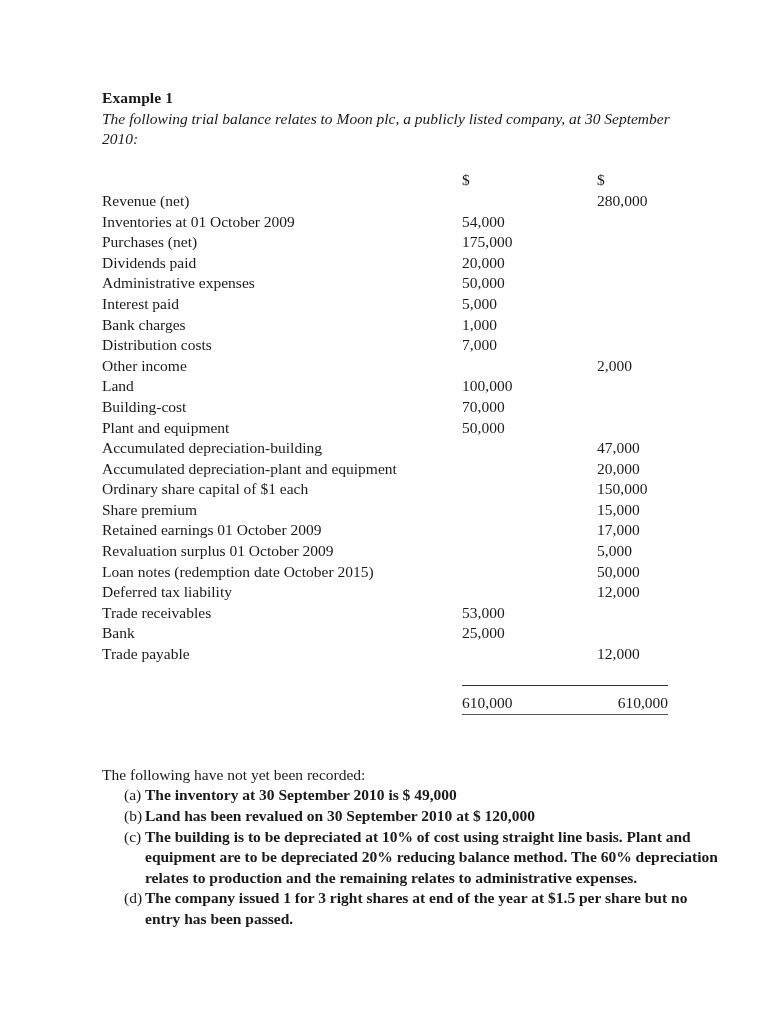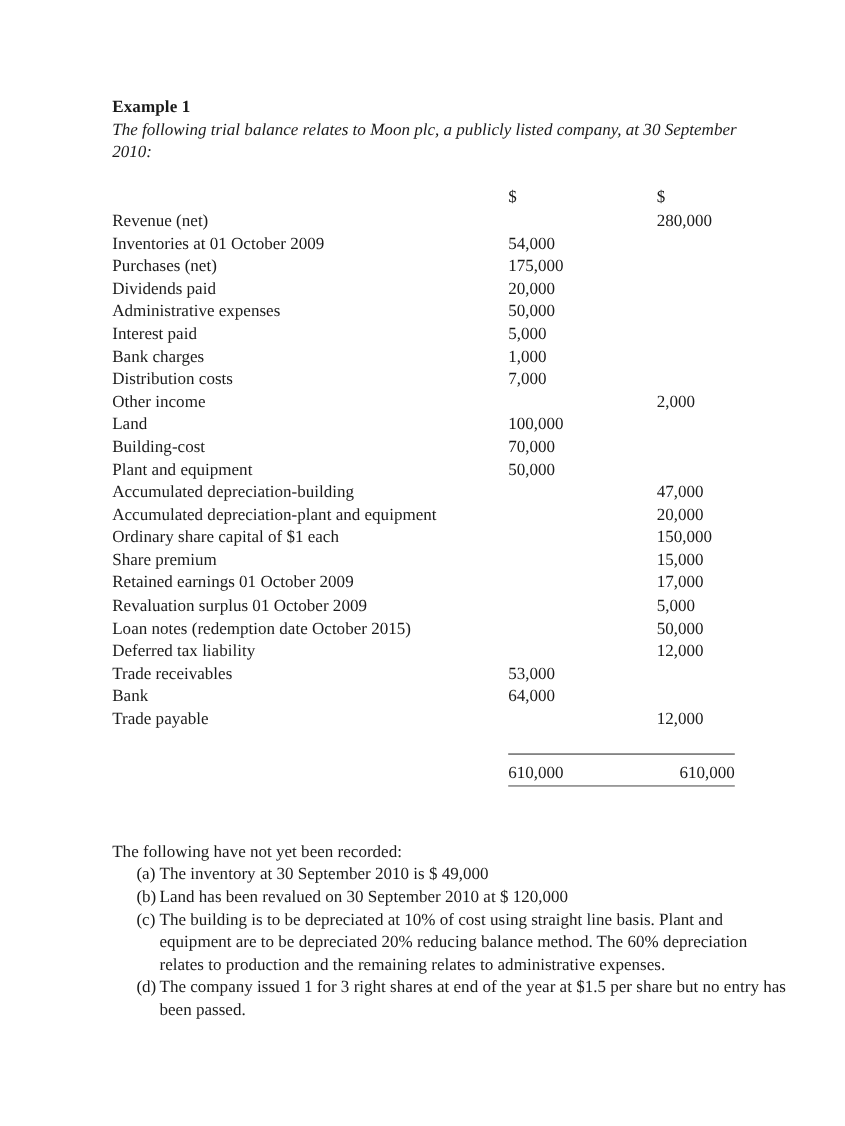--- a/index.html
+++ b/index.html
@@ -115,20 +115,21 @@
   }
   .note .marker {
     position: absolute;
     left: 22px;
     top: 0;
     width: 26px;
     text-align: left;
   }
   .note .note-text {
     display: block;
+    font-weight: bold;
   }
 </style>
 </head>
 <body>
 
 <div class="page">
   <div class="content">
 
     <h1 class="doc-title">Example 1</h1>
 
@@ -247,21 +248,21 @@
             <td class="num"></td>
             <td class="num">12,000</td>
           </tr>
           <tr>
             <td>Trade receivables</td>
             <td class="num">53,000</td>
             <td class="num"></td>
           </tr>
           <tr>
             <td>Bank</td>
-            <td class="num">64,000</td>
+            <td class="num">25,000</td>
             <td class="num"></td>
           </tr>
           <tr>
             <td>Trade payable</td>
             <td class="num"></td>
             <td class="num">12,000</td>
           </tr>
           <tr class="spacer">
             <td>&nbsp;</td>
             <td></td>

